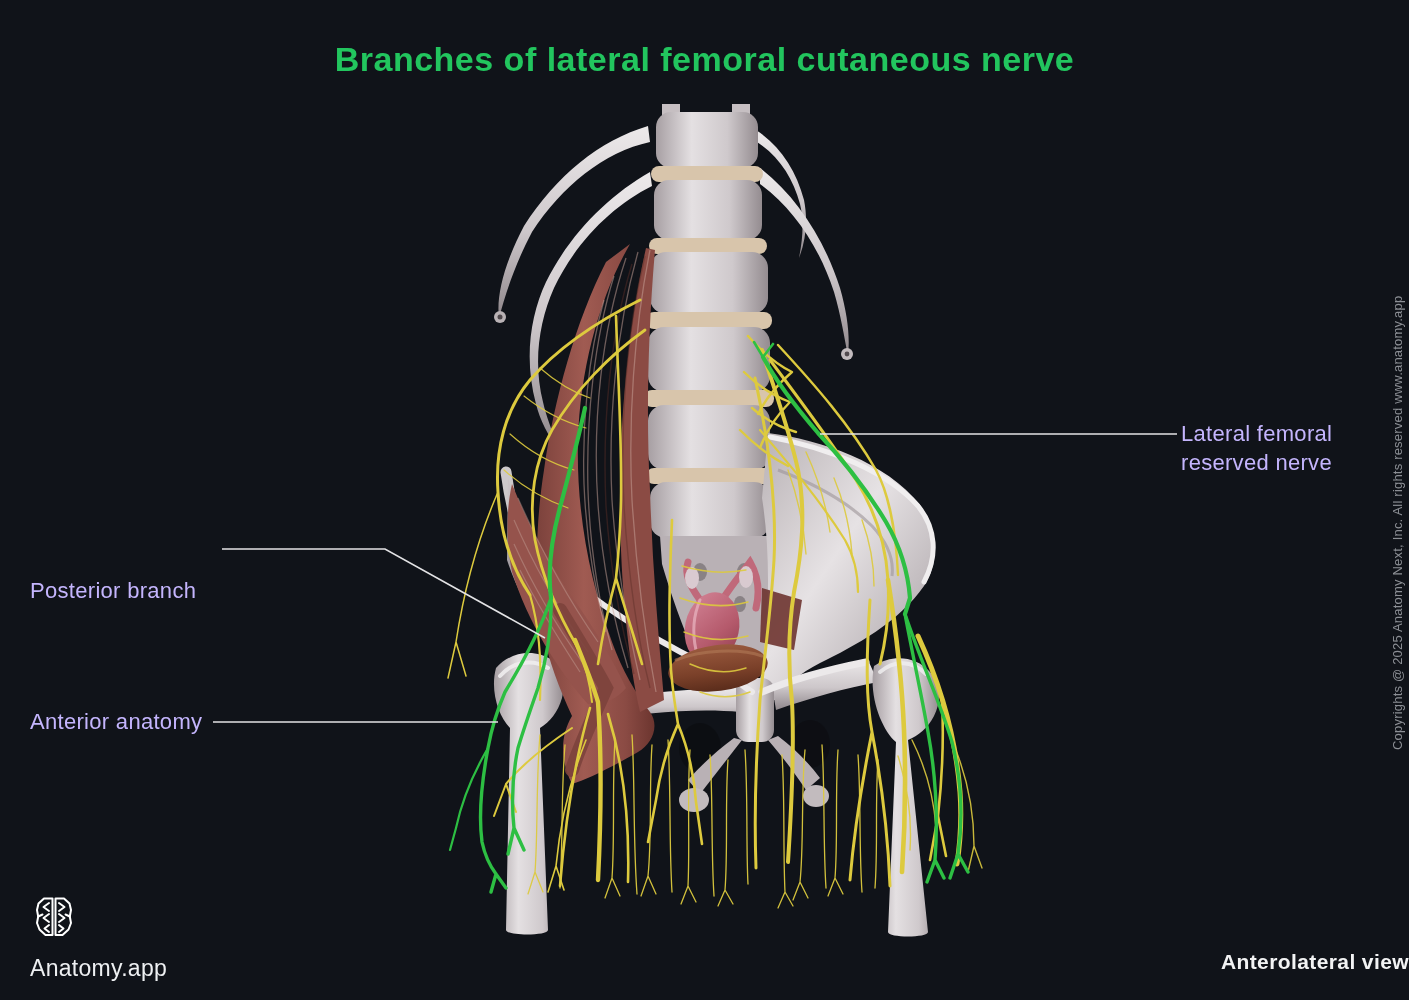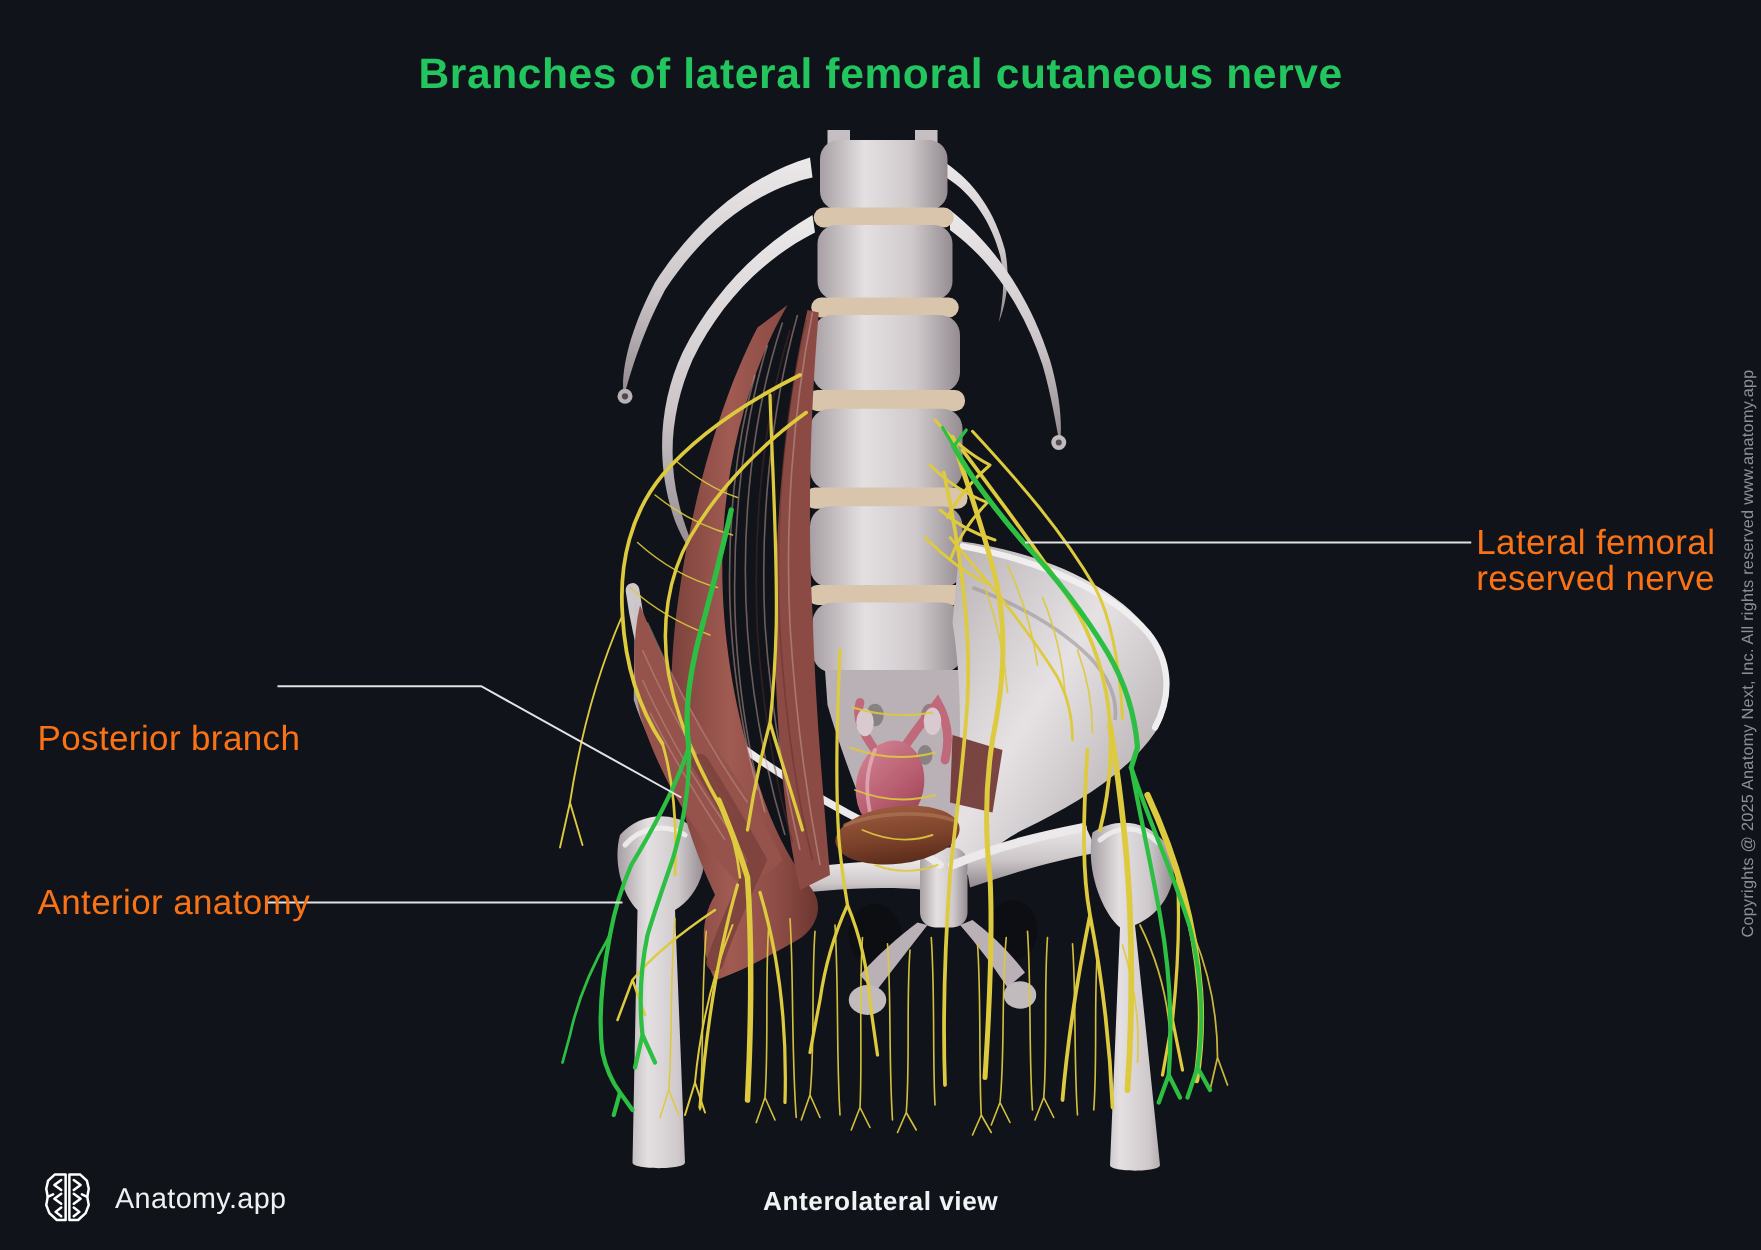--- a/index.html
+++ b/index.html
@@ -9,32 +9,32 @@
     font-family:"Liberation Sans","DejaVu Sans",sans-serif;
     -webkit-font-smoothing:antialiased;
   }
   .page-title{
     position:absolute;top:40px;left:0;width:100%;
     text-align:center;color:#22c55e;font-size:34px;font-weight:700;
     letter-spacing:.5px;
   }
   .illustration{position:absolute;left:0;top:0;}
   .side-label{
-    position:absolute;color:#f97316;font-size:28px;font-weight:500;
+    position:absolute;color:#c4b5fd;font-size:22px;font-weight:500;
     letter-spacing:.3px;line-height:29px;white-space:nowrap;
   }
   #label-posterior{left:30px;top:534px;margin-top:42px;}
   #label-anterior{left:30px;top:707px;}
   #label-lateral{left:1181px;top:419px;}
   .view-caption{
-    position:absolute;left:0;bottom:26px;width:100%;text-align:center;
+    position:absolute;left:0;bottom:26px;width:100%;text-align:right;
     color:#f2f3f4;font-size:21px;font-weight:700;letter-spacing:.4px;
   }
   .brand{
-    position:absolute;left:30px;bottom:18px;display:flex;align-items:center;gap:14px;
+    position:absolute;left:30px;bottom:18px;display:flex;align-items:flex-start;gap:14px;flex-direction:column;
   }
   .brand-name{color:#eef0f2;font-size:23px;font-weight:500;letter-spacing:.3px;}
   .copyright{
     position:absolute;right:4px;top:240px;height:566px;
     display:flex;align-items:center;justify-content:center;
     writing-mode:vertical-rl;transform:rotate(180deg);
     color:#8c8f95;font-size:13px;letter-spacing:.2px;white-space:nowrap;
   }
 </style>
 </head>

